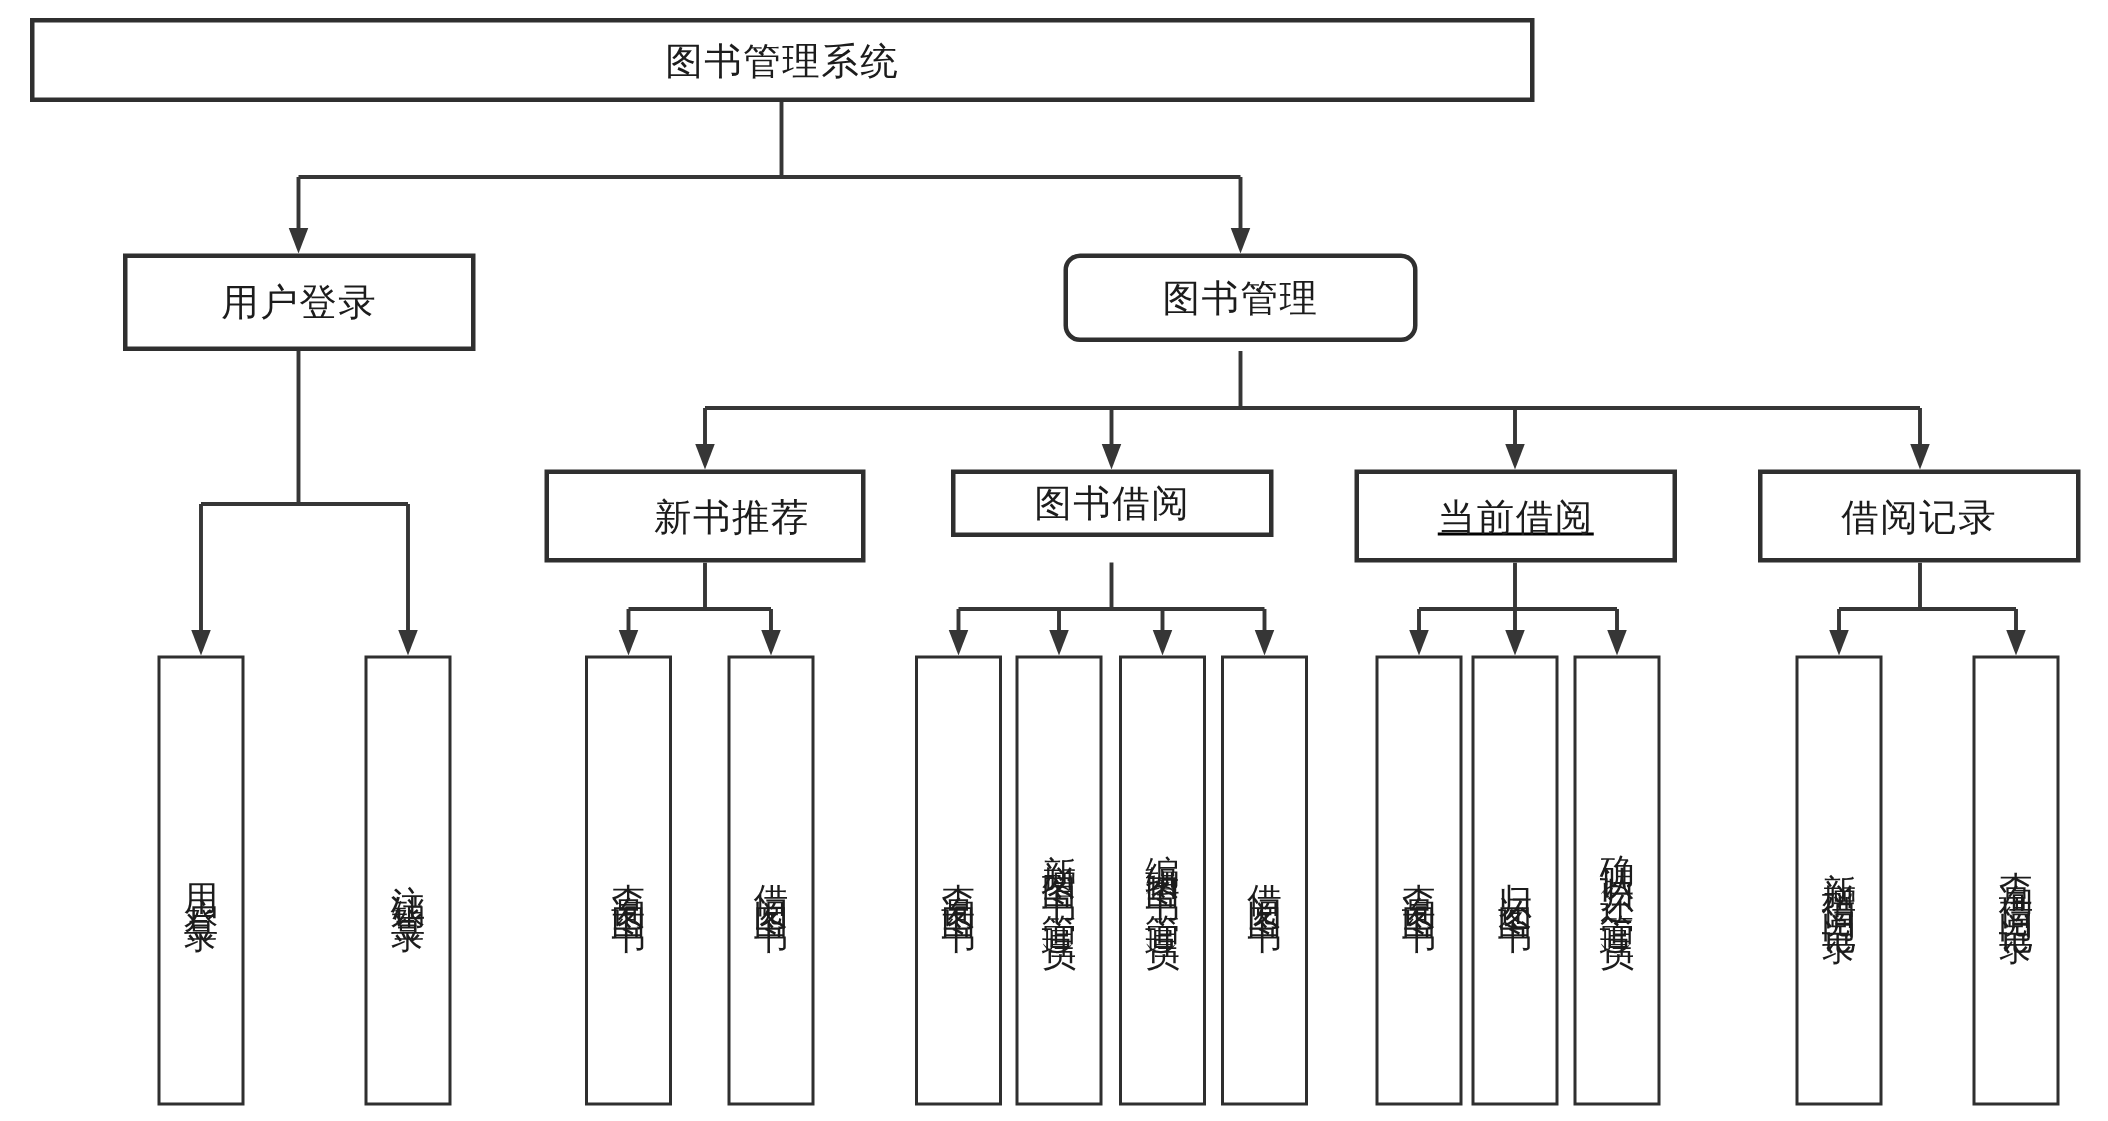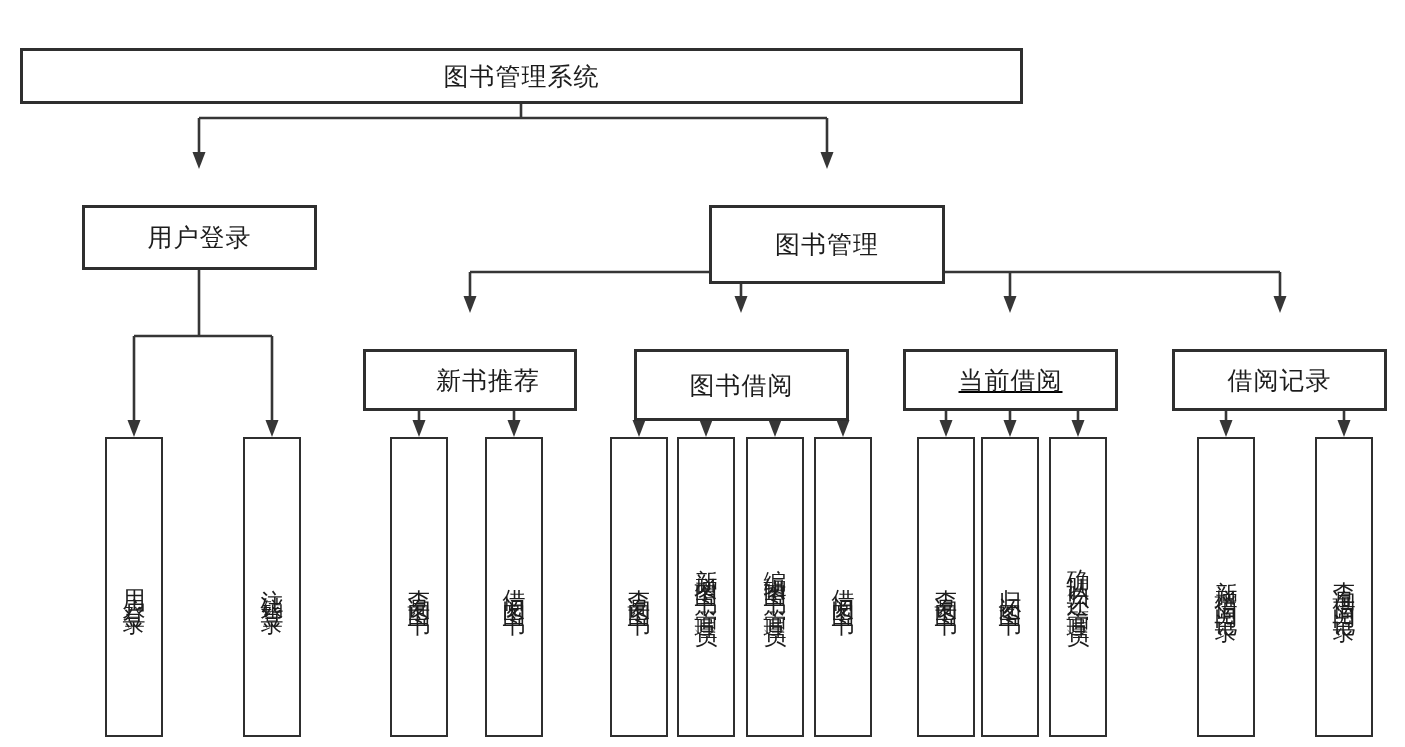--- a/index.html
+++ b/index.html
@@ -28,21 +28,20 @@
   }
   .hbox {
     position: absolute;
     box-sizing: border-box;
     border: 3px solid var(--box_border, #2f2f2f);
     background: #fff;
     display: flex;
     align-items: center;
     justify-content: center;
     z-index: 1;
-    margin-top: 36px;
   }
   .hbox .lbl {
     font-size: 25px;
     color: var(--text, #1c1c1c);
     letter-spacing: 1px;
     white-space: nowrap;
   }
   .vbox {
     position: absolute;
     box-sizing: border-box;
@@ -136,28 +135,28 @@
     <polygon class="a" points="1337.5,420 1350.5,420 1344,437"></polygon>
   </svg>
 
   <div class="hbox" style="left:20px; top:12px; width:1003px; height:56px;">
     <span class="lbl">图书管理系统</span>
   </div>
 
   <div class="hbox" style="left:82px; top:169px; width:235px; height:65px;">
     <span class="lbl">用户登录</span>
   </div>
-  <div class="hbox" style="left:709px; top:169px; width:236px; height:79px;">
+  <div class="hbox" style="left:709px; top:169px; width:236px; height:59px;border-radius:11px;">
     <span class="lbl">图书管理</span>
   </div>
 
   <div class="hbox" style="left:363px; top:313px; width:214px; height:62px;padding-left:36px;">
     <span class="lbl">新书推荐</span>
   </div>
-  <div class="hbox" style="left:634px; top:313px; width:215px; height:72px;">
+  <div class="hbox" style="left:634px; top:313px; width:215px; height:45px;">
     <span class="lbl">图书借阅</span>
   </div>
   <div class="hbox" style="left:903px; top:313px; width:215px; height:62px;text-decoration:underline;">
     <span class="lbl">当前借阅</span>
   </div>
   <div class="hbox" style="left:1172px; top:313px; width:215px; height:62px;">
     <span class="lbl">借阅记录</span>
   </div>
 
   <div class="vbox" style="left:105px;">

